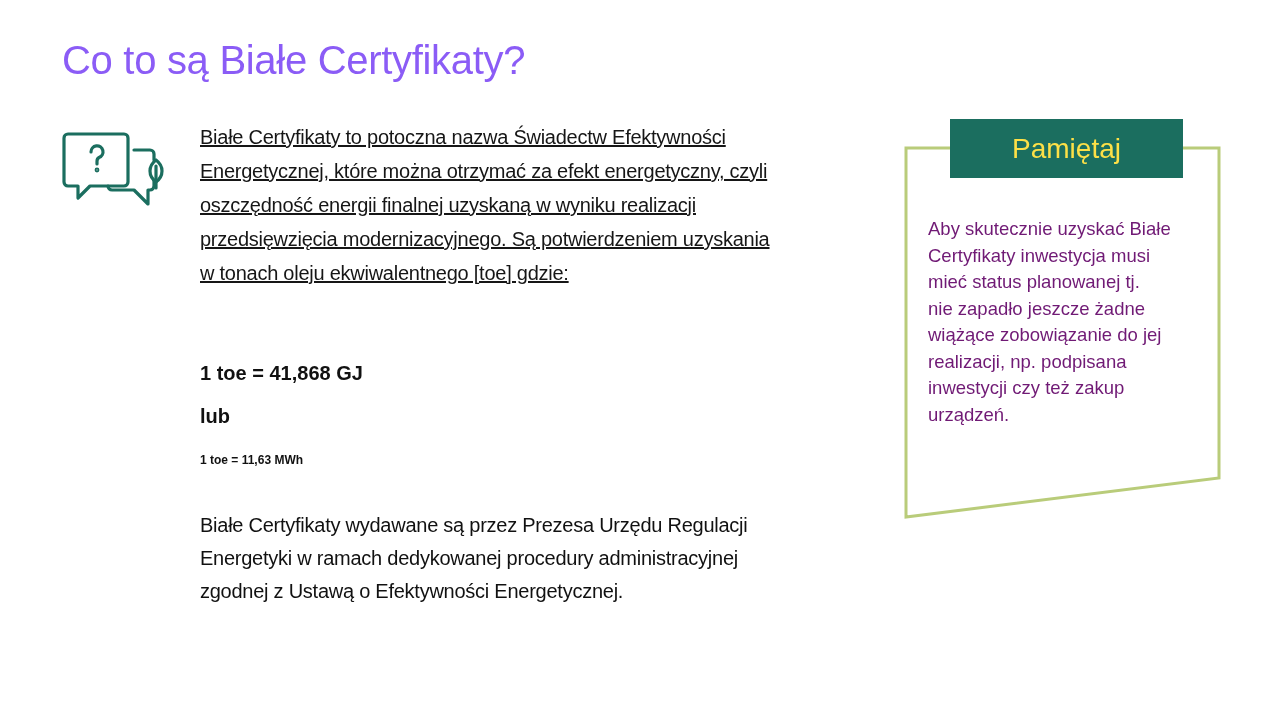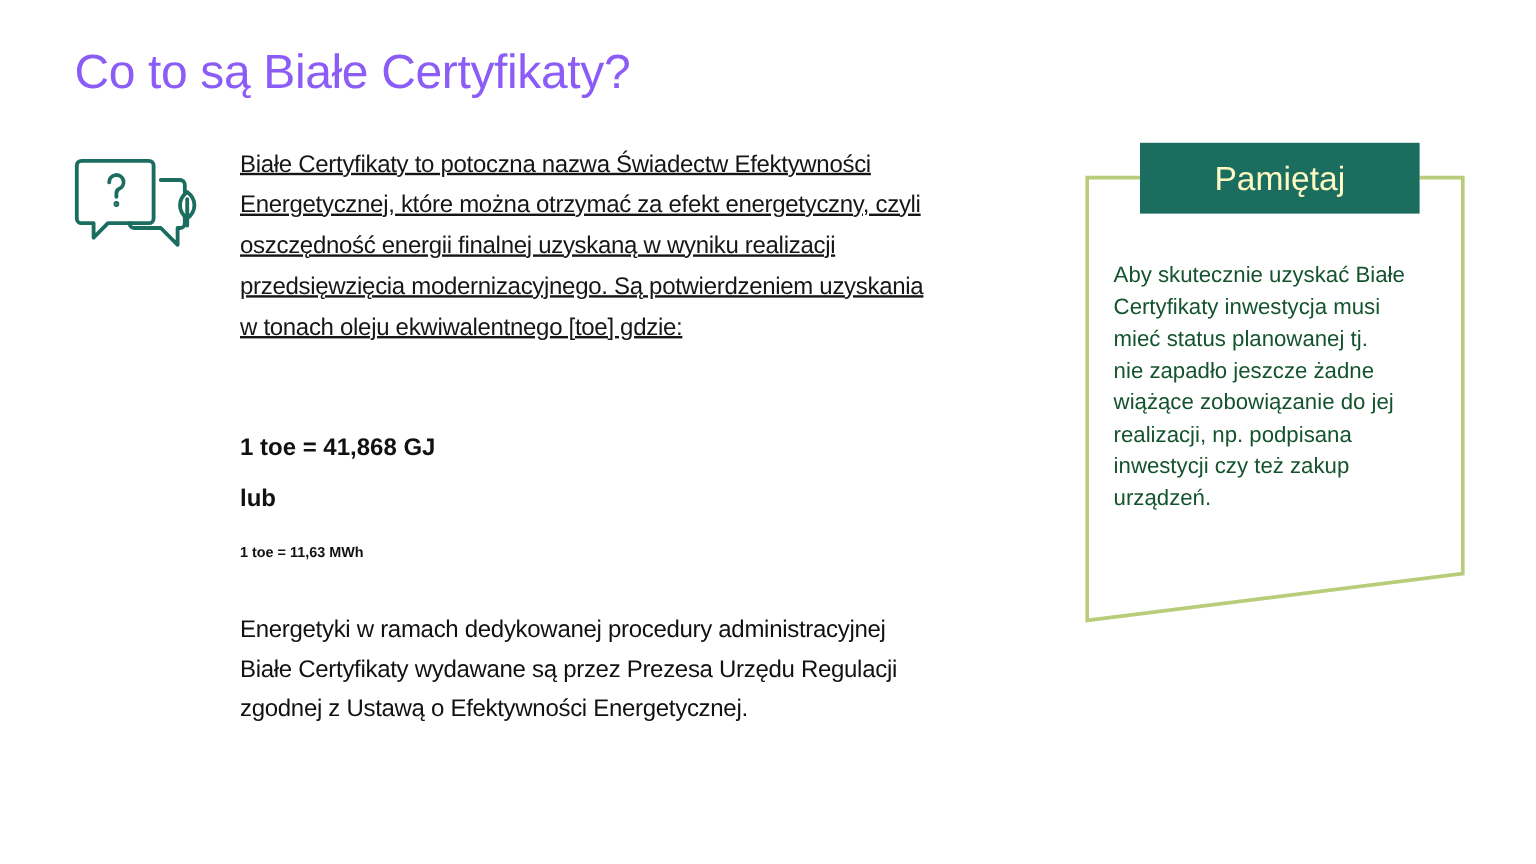--- a/index.html
+++ b/index.html
@@ -23,27 +23,27 @@
     .f1 { position: absolute; left: 200px; top: 356px; font-size: 20px; font-weight: bold; line-height: 34px; }
     .f2 { position: absolute; left: 200px; top: 399px; font-size: 20px; font-weight: bold; line-height: 34px; }
     .f3 { position: absolute; left: 200px; top: 443px; font-size: 12px; font-weight: bold; line-height: 34px; }
     .para2 {
       position: absolute; left: 200px; top: 509px; width: 690px;
       font-size: 20px; line-height: 33px; letter-spacing: -0.25px; margin: 0;
     }
     .frame-svg { position: absolute; left: 0; top: 0; width: 1280px; height: 720px; pointer-events: none; }
     .note-header {
       position: absolute; left: 950px; top: 119px; width: 233px; height: 59px;
-      background: #1b6e5f; color: #fef9c3;
+      background: #1b6e5f; color: #fde047;
       display: flex; align-items: center; justify-content: center;
       font-size: 28px;
     }
     .note-text {
       position: absolute; left: 928px; top: 216px; width: 280px;
-      font-size: 18.5px; line-height: 26.5px; color: #14532d; margin: 0;
+      font-size: 18.5px; line-height: 26.5px; color: #701a75; margin: 0;
     }
   </style>
 </head>
 <body>
 
 <h1 class="title">Co to są Białe Certyfikaty?</h1>
 
 <div class="icon-wrap">
   <svg width="120" height="96" viewBox="0 0 120 96" fill="none" stroke="#1b6e5f" stroke-width="3.2" stroke-linecap="round" stroke-linejoin="round">
 
@@ -66,22 +66,22 @@
   <p class="para1">oszczędność energii finalnej uzyskaną w wyniku realizacji</p>
   <p class="para1">przedsięwzięcia modernizacyjnego. Są potwierdzeniem uzyskania</p>
   <p class="para1">w tonach oleju ekwiwalentnego [toe] gdzie:</p>
 </div>
 
 <div class="f1">1 toe = 41,868 GJ</div>
 <div class="f2">lub</div>
 <div class="f3">1 toe = 11,63 MWh</div>
 
 <div class="para2">
+  <div>Białe Certyfikaty wydawane są przez Prezesa Urzędu Regulacji</div>
   <div>Energetyki w ramach dedykowanej procedury administracyjnej</div>
-  <div>Białe Certyfikaty wydawane są przez Prezesa Urzędu Regulacji</div>
   <div>zgodnej z Ustawą o Efektywności Energetycznej.</div>
 </div>
 
 <svg class="frame-svg" viewBox="0 0 1280 720">
   <polyline points="950,148 906,148 906,517 1219,478 1219,148 1183,148" fill="none" stroke="#b9cc7a" stroke-width="3" stroke-linejoin="miter"></polyline>
 </svg>
 
 <div class="note-header">
   <span>Pamiętaj</span>
 </div>

